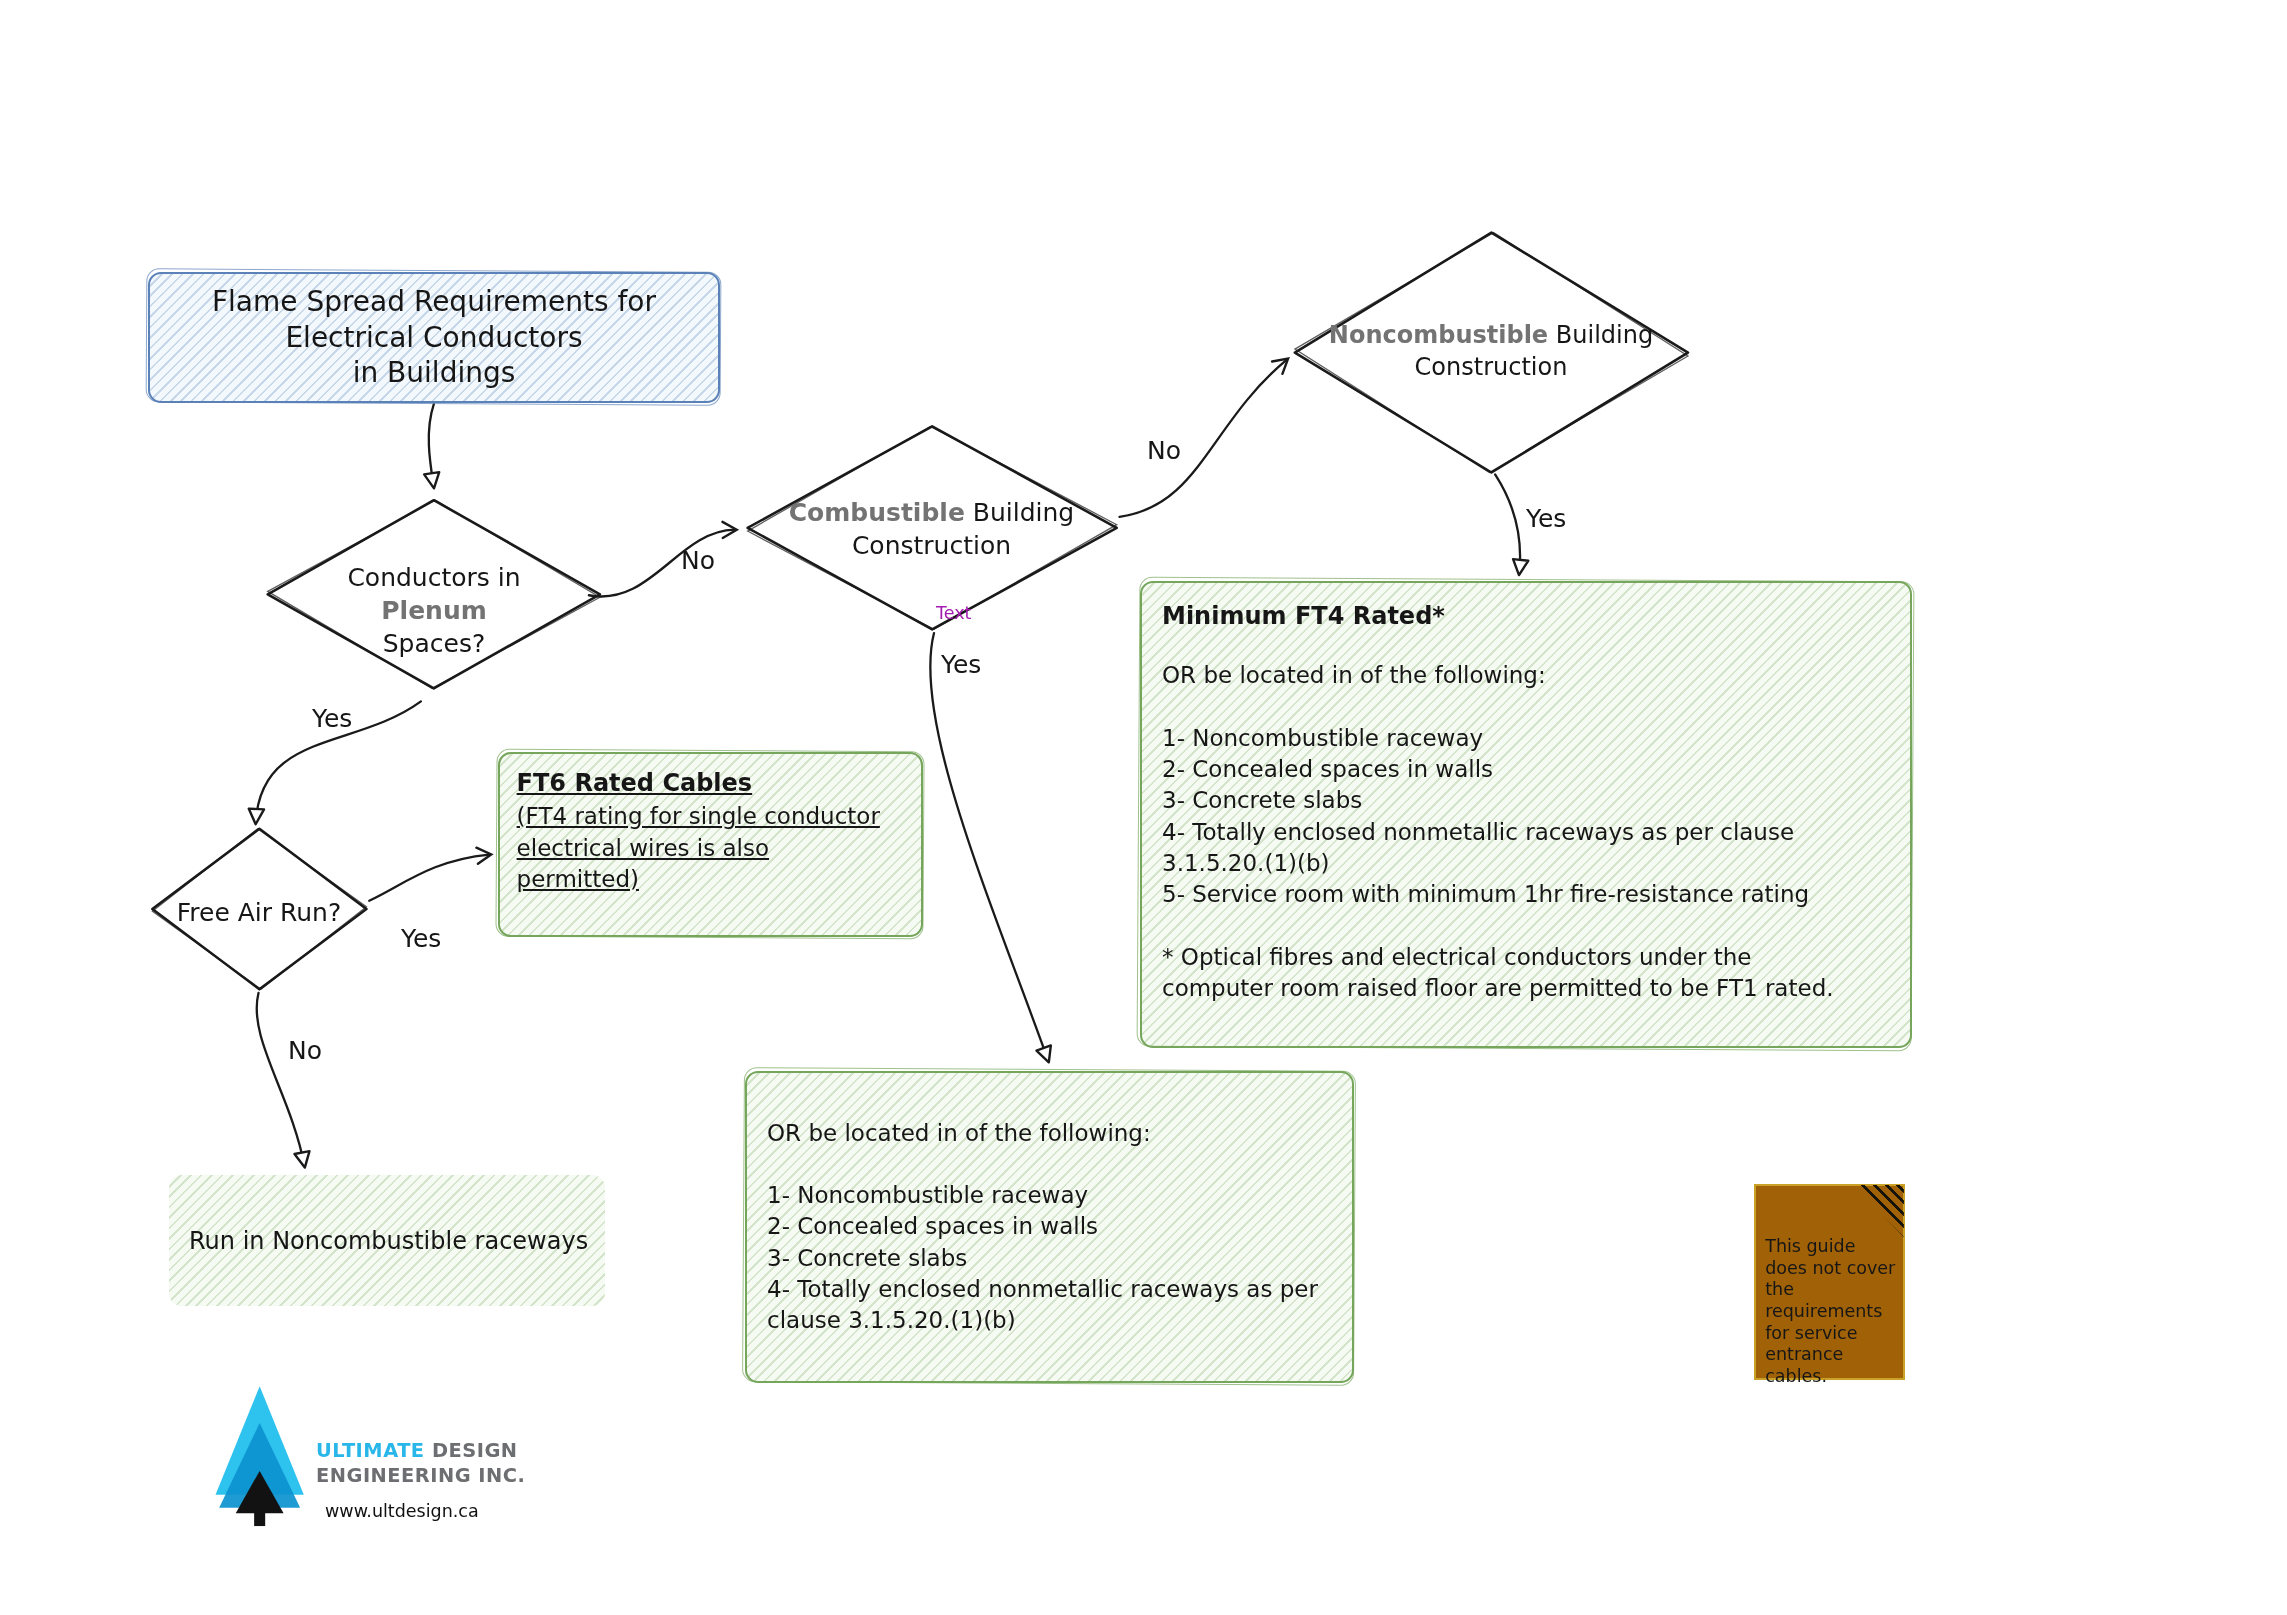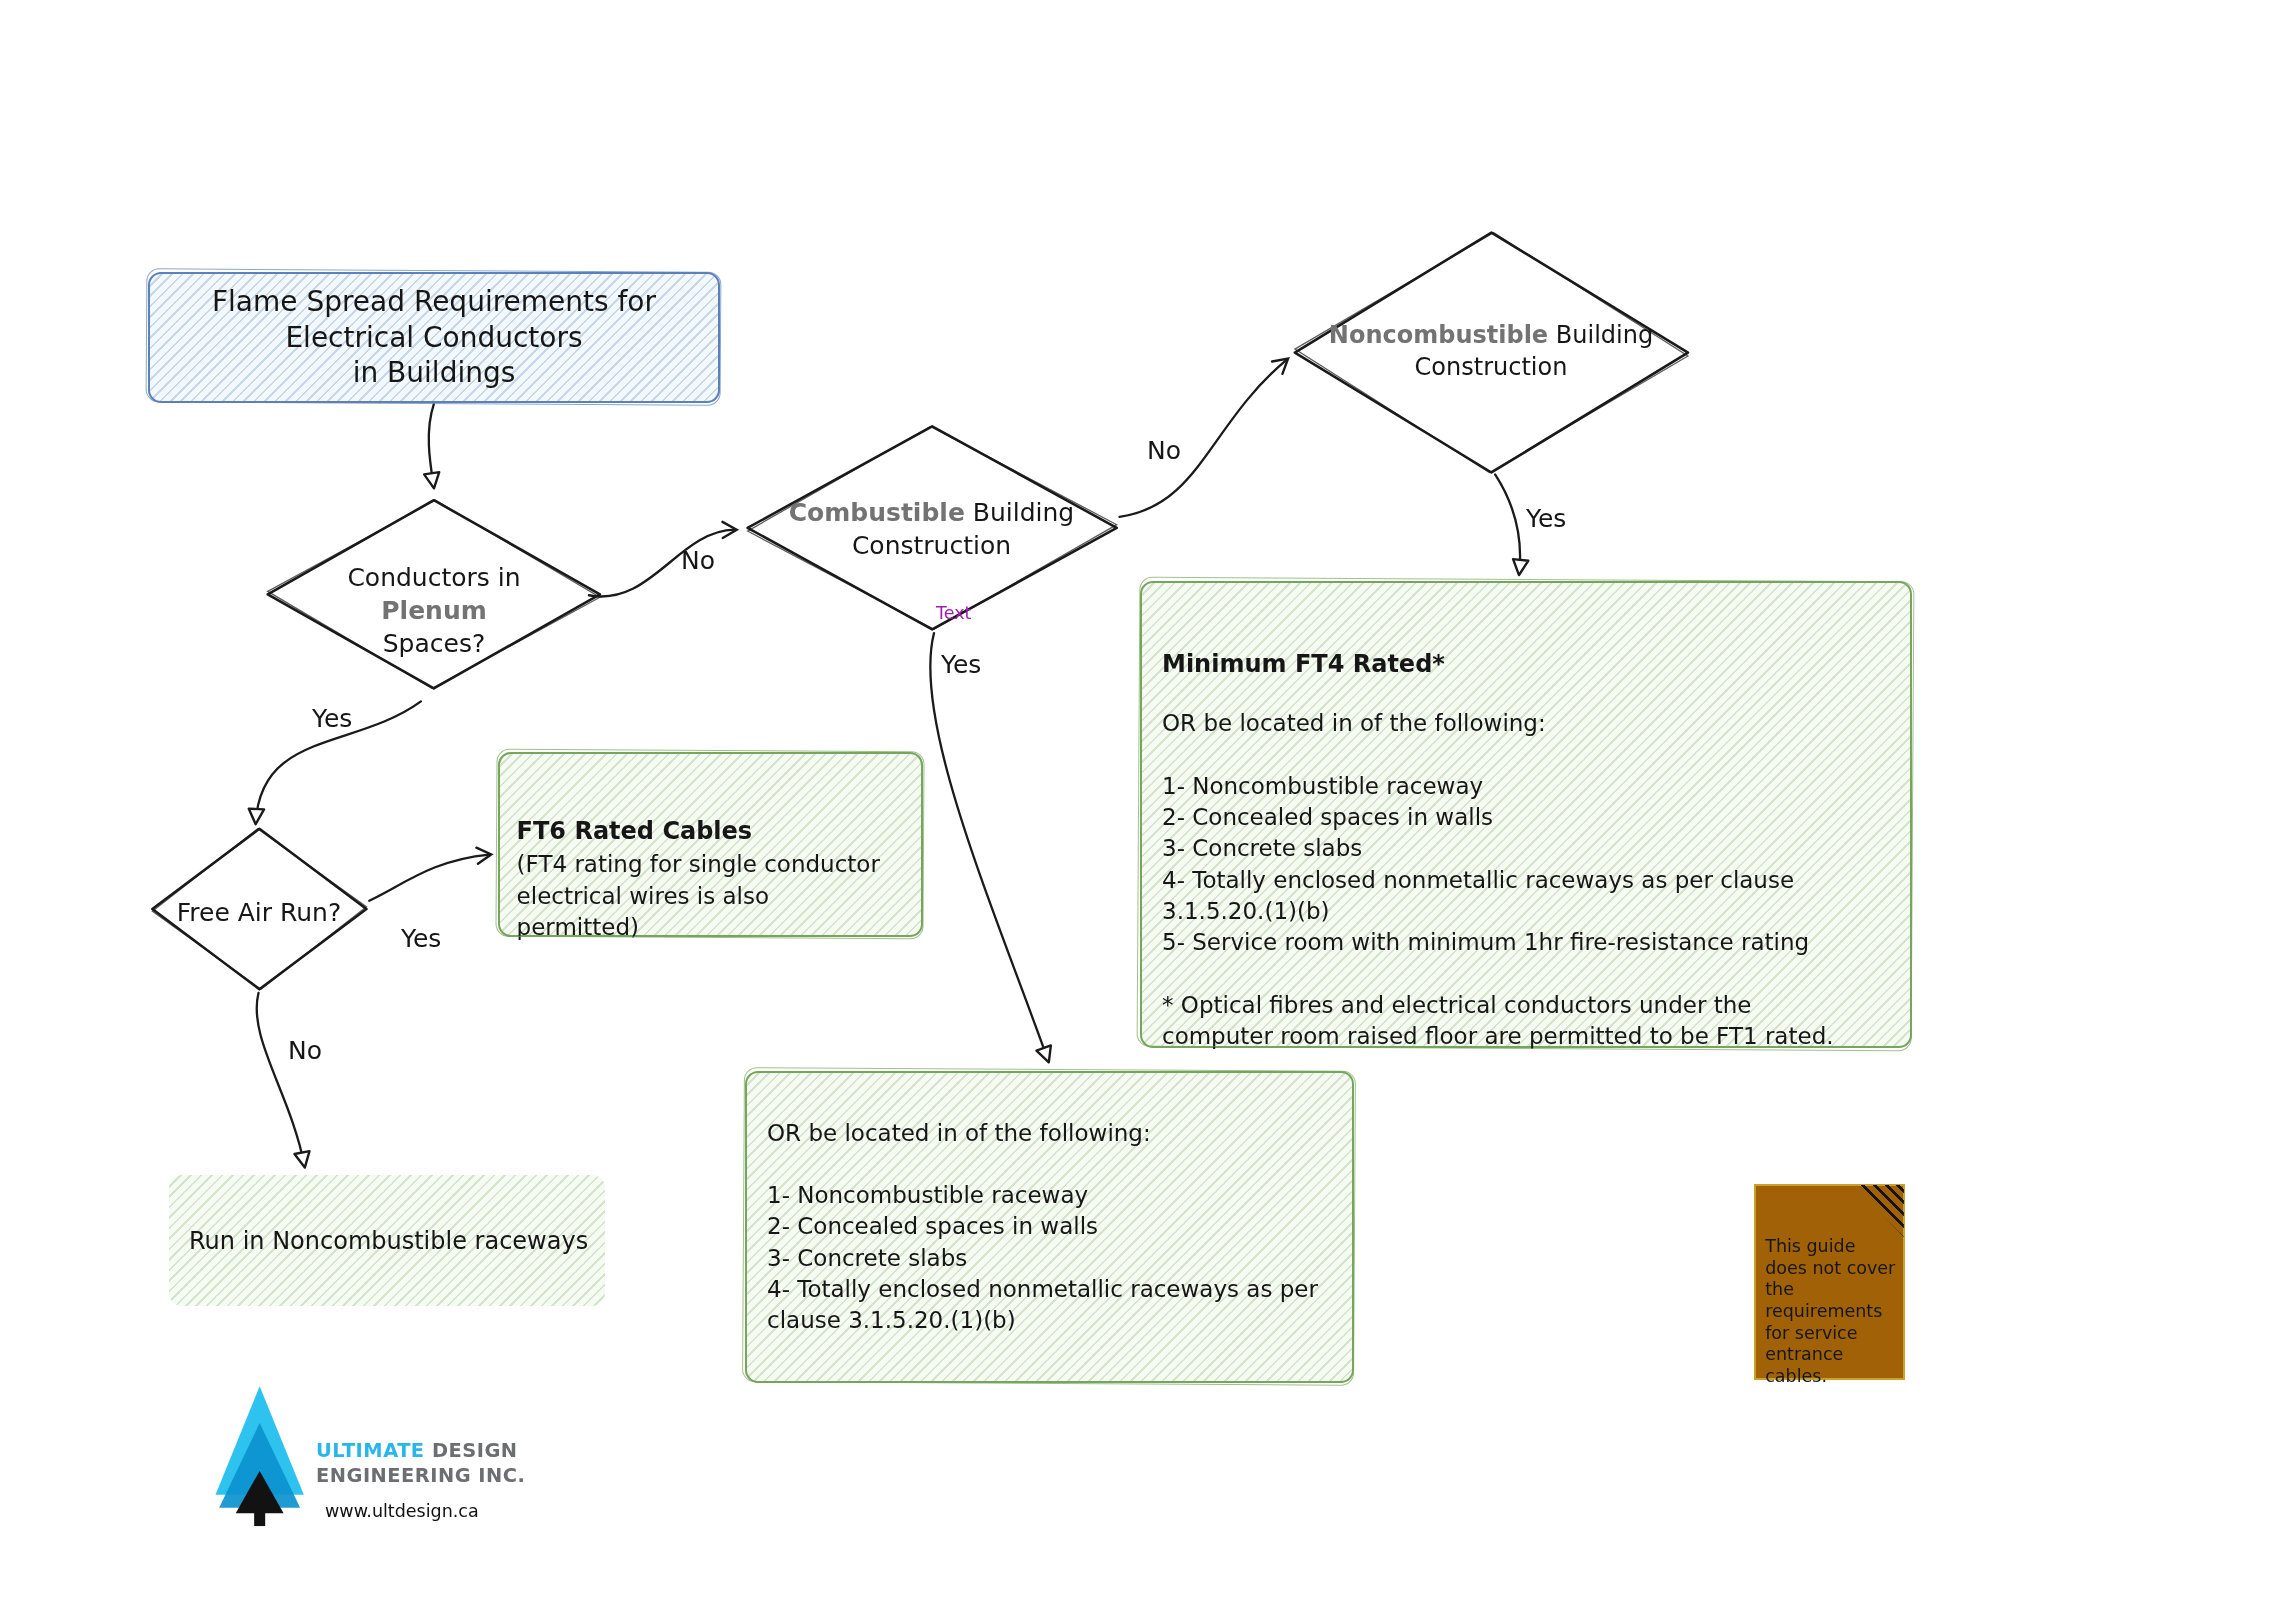--- a/index.html
+++ b/index.html
@@ -40,23 +40,23 @@
   }
   .dtext { z-index:6; text-align:center; font-size:25px; line-height:1.32; }
   #plenum-text { left:305px; top:561px; width:258px; }
   #combustible-text { left:784px; top:496px; width:295px; }
   #noncombustible-text { left:1325px; top:320px; width:332px; font-size:24px; }
   #freeair-text { left:162px; top:896px; width:194px; }
   .elabel { z-index:6; font-size:25px; }
   #stray-text { left:936px; top:603px; font-size:17.5px; color:#a21caf; z-index:6; }
 
   .rbox { --bc:#76a65c; padding:16.6px 20px; font-size:23px; line-height:1.36; }
-  .rtitle { font-weight:bold; font-size:24px;margin-top:48px; }
+  .rtitle { font-weight:bold; font-size:24px; }
   .rbody { margin-top:28px; }
-  #ft6-box { left:498px; top:752px; width:425px; height:185px; padding:13px 16.6px; }
+  #ft6-box { left:498px; top:752px; width:425px; height:185px; padding:13px 16.6px;text-decoration:underline; }
   #ft6-box .rbody { margin-top:1.8px; }
   #ft4-box { left:1140px; top:581px; width:772px; height:467px; }
   #ft1-box { left:745px; top:1071px; width:609px; height:312px; }
   #raceways-box {
     left:169px; top:1175px; width:436px; height:131px;
     display:flex; align-items:center; padding:0 9.2px 0 20px; font-size:24px;
   }
 
   #note {
     left:1754px; top:1184px; width:151px; height:196px;

